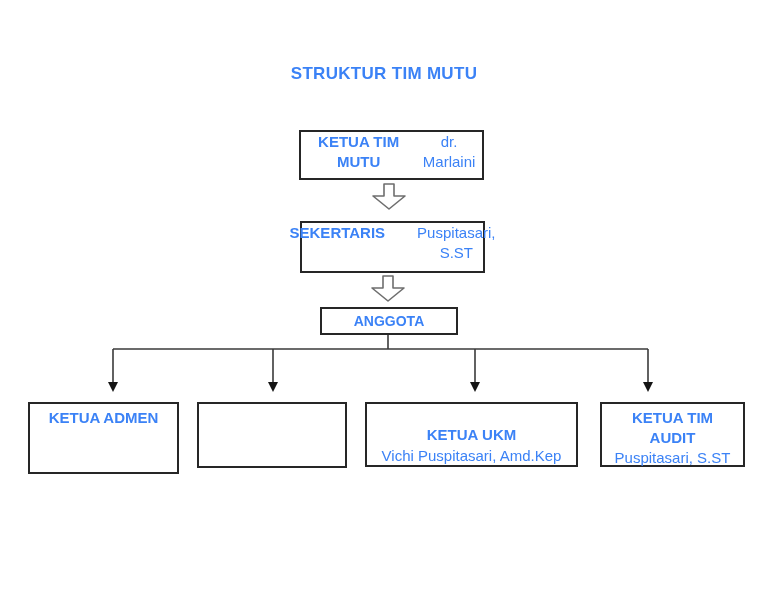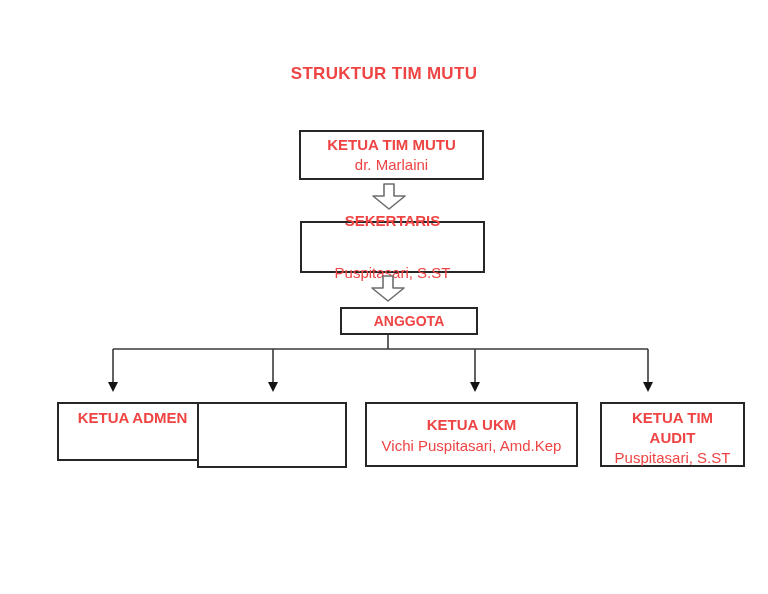--- a/index.html
+++ b/index.html
@@ -2,21 +2,21 @@
 <html><head>
 <meta charset="utf-8">
 <style>
   html, body { margin: 0; padding: 0; background: #ffffff; }
   .canvas {
     position: relative;
     width: 768px;
     height: 594px;
     background: #ffffff;
     font-family: "Liberation Sans", sans-serif;
-    color: #ef4444;
+    color: #3b82f6;
     overflow: hidden;
   }
   .page-title {
     position: absolute;
     top: 64px;
     left: 0;
     width: 100%;
     text-align: center;
     font-size: 17px;
     font-weight: bold;
@@ -26,39 +26,38 @@
     position: absolute;
     box-sizing: border-box;
     border: 2px solid #262626;
     background: #ffffff;
     text-align: center;
     font-size: 15px;
     line-height: 20px;
   }
   .node.center-v {
     display: flex;
-    flex-direction: column;
     justify-content: center;
   }
   .node .node-title { font-weight: bold; display: block; }
   .node .node-person { display: block; }
 
   .node-root    { left: 299px; top: 130px; width: 185px; height: 50px; }
   .node-sec     { left: 300px; top: 221px; width: 185px; height: 52px; gap: 32px; }
   .node-anggota {
     left: 320px; top: 307px; width: 138px; height: 28px;
-    font-size: 14px; line-height: 24px; font-weight: bold; margin-left: 20px;
+    font-size: 14px; line-height: 24px; font-weight: bold;
   }
 
   .member { padding: 4px 6px 0 6px; }
-  .member-0 { left: 28px;  top: 402px; width: 151px; height: 59px; margin-left: 29px; }
+  .member-0 { left: 28px;  top: 402px; width: 151px; height: 72px; }
   .member-1 { left: 197px; top: 402px; width: 150px; height: 66px; }
   .member-2 { left: 365px; top: 402px; width: 213px; height: 65px; }
   .member-3 { left: 600px; top: 402px; width: 145px; height: 65px; }
-  .member-2 { line-height: 21px; padding-top: 10px; }
+  .member-2 { line-height: 21px; padding-top: 20px; }
 
   .block-arrow {
     position: absolute;
     width: 38px;
     height: 28px;
   }
   .block-arrow-1 { left: 370px; top: 183px; }
   .block-arrow-2 { left: 369px; top: 275px; }
 
   .connector-svg {

